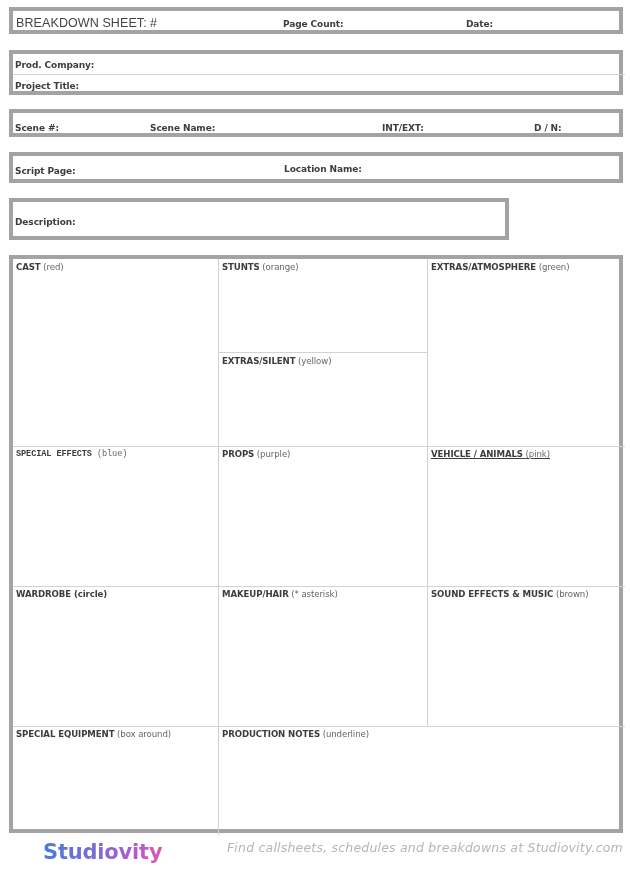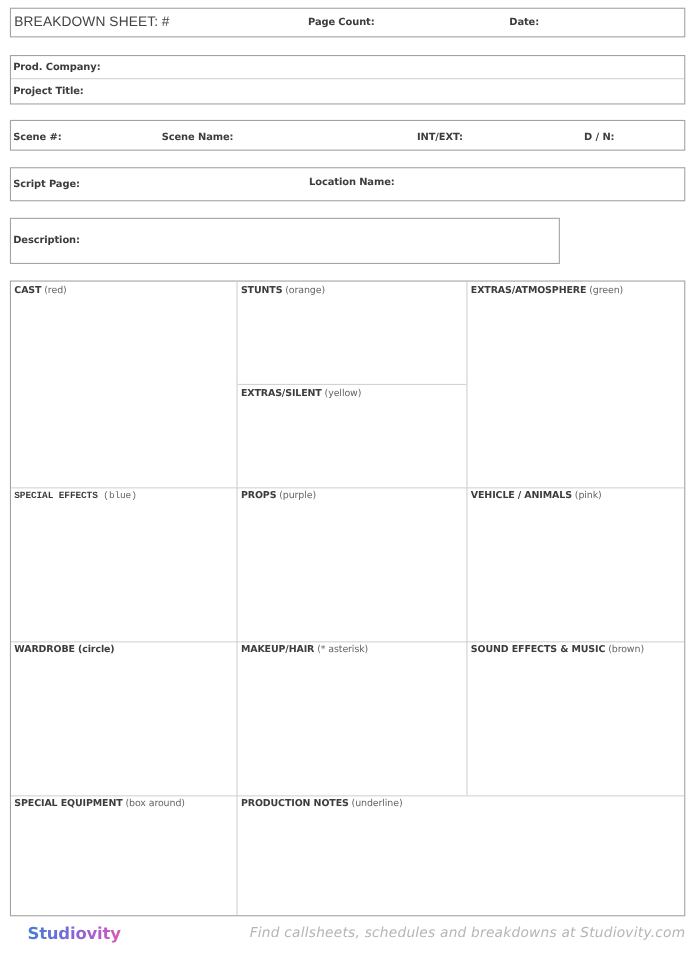--- a/index.html
+++ b/index.html
@@ -1,26 +1,26 @@
 <!DOCTYPE html>
 <html><head>
 <meta charset="utf-8">
 <style>
   * { box-sizing: border-box; margin: 0; padding: 0; }
   html, body { width: 630px; height: 891px; background: #ffffff; overflow: hidden; }
   body { position: relative; font-family: "DejaVu Sans", sans-serif; color: #3a3a3a; }
-  .box { position: absolute; border: 1px solid #a3a3a3; background: #fff; }
+  .box { position: absolute; border: 4px solid #a3a3a3; background: #fff; }
   .lbl { position: absolute; font-size: 9px; font-weight: bold; color: #3d3d3d; letter-spacing: -0.1px; white-space: nowrap; }
   .title { position: absolute; font-size: 12.5px; font-weight: normal; color: #444; font-family: "Liberation Sans", sans-serif; letter-spacing: 0.1px; }
   .hline { position: absolute; height: 1px; background: #d3d3d3; }
   .vline { position: absolute; width: 1px; background: #d0d0d0; }
   .cell-lbl { position: absolute; font-size: 8.6px; white-space: nowrap; color: #3d3d3d; letter-spacing: -0.1px; }
   .cell-lbl b { font-weight: bold; }
   .cell-lbl span.hint { font-weight: normal; color: #666; }
-  .logo { position: absolute; left: 25px; top: 840px; font-size: 15px; font-weight: bold; font-family: "DejaVu Sans", sans-serif;
+  .logo { position: absolute; left: 43px; top: 840px; font-size: 21px; font-weight: bold; font-family: "DejaVu Sans", sans-serif;
           background: linear-gradient(90deg, #4a7bd6 0%, #7b6ad8 45%, #b05ad0 75%, #d55bb5 100%);
           -webkit-background-clip: text; background-clip: text; color: transparent; letter-spacing: -0.2px; }
   .tagline { position: absolute; right: 7px; top: 840px; font-size: 12.5px; font-style: italic; color: #b5b5b5; font-family: "DejaVu Sans", sans-serif; letter-spacing: 0.2px; }
 </style>
 </head>
 <body>
 
 <div class="box" style="left:9px; top:7px; width:614px; height:27px;">
   <span class="title" style="left:3px; top:5px;">BREAKDOWN SHEET:</span>
   <span class="title" style="left:137px; top:5px;">#</span>
@@ -72,21 +72,21 @@
   <div class="cell-lbl" style="left:209px; top:97px;">
     <b>EXTRAS/SILENT</b> <span class="hint">(yellow)</span>
   </div>
 
   <div class="cell-lbl" style="left:3px; top:190px;font-family:Liberation Mono, monospace;">
     <b>SPECIAL EFFECTS</b> <span class="hint">(blue)</span>
   </div>
   <div class="cell-lbl" style="left:209px; top:190px;">
     <b>PROPS</b> <span class="hint">(purple)</span>
   </div>
-  <div class="cell-lbl" style="left:418px; top:190px;">
+  <div class="cell-lbl" style="left:418px; top:190px;text-decoration:underline;">
     <b>VEHICLE / ANIMALS</b> <span class="hint">(pink)</span>
   </div>
 
   <div class="cell-lbl" style="left:3px; top:330px;">
     <b>WARDROBE (circle)</b>
   </div>
   <div class="cell-lbl" style="left:209px; top:330px;">
     <b>MAKEUP/HAIR</b> <span class="hint">(* asterisk)</span>
   </div>
   <div class="cell-lbl" style="left:418px; top:330px;">

